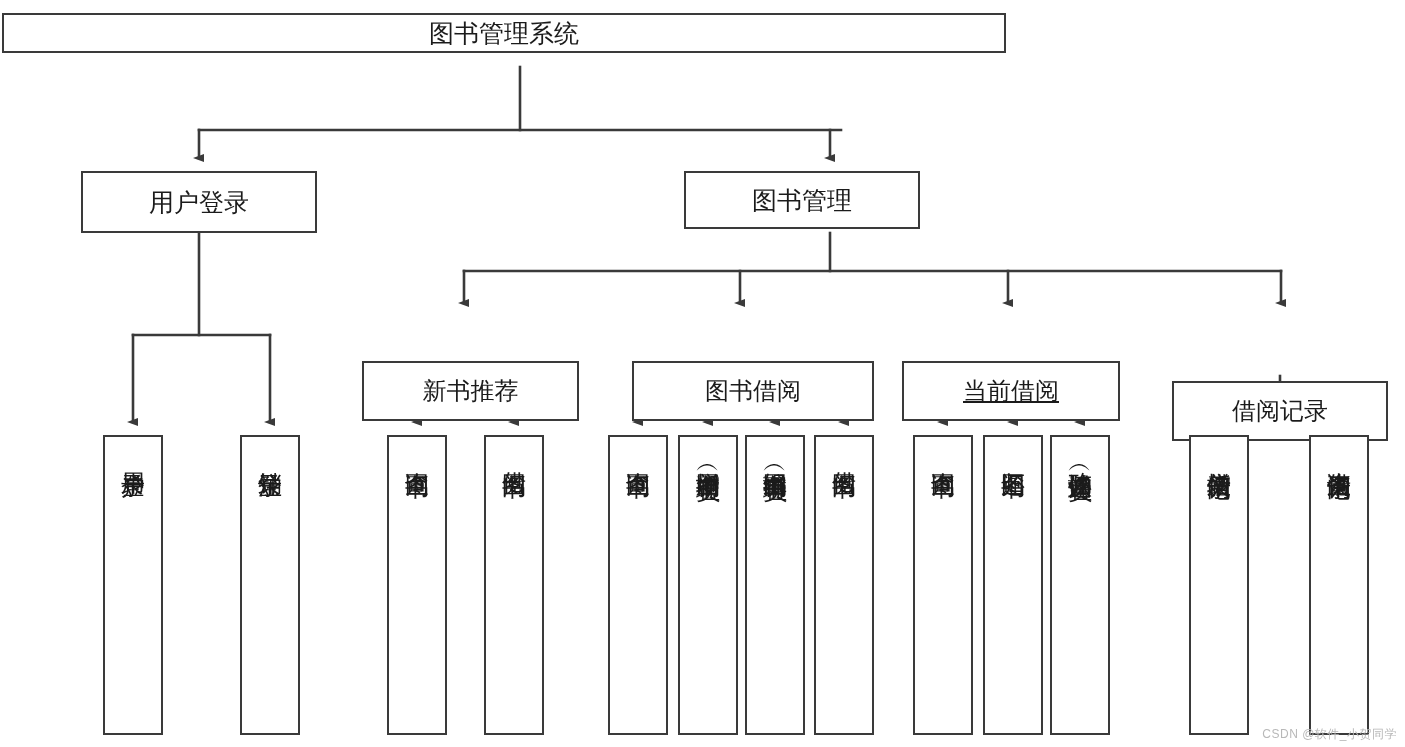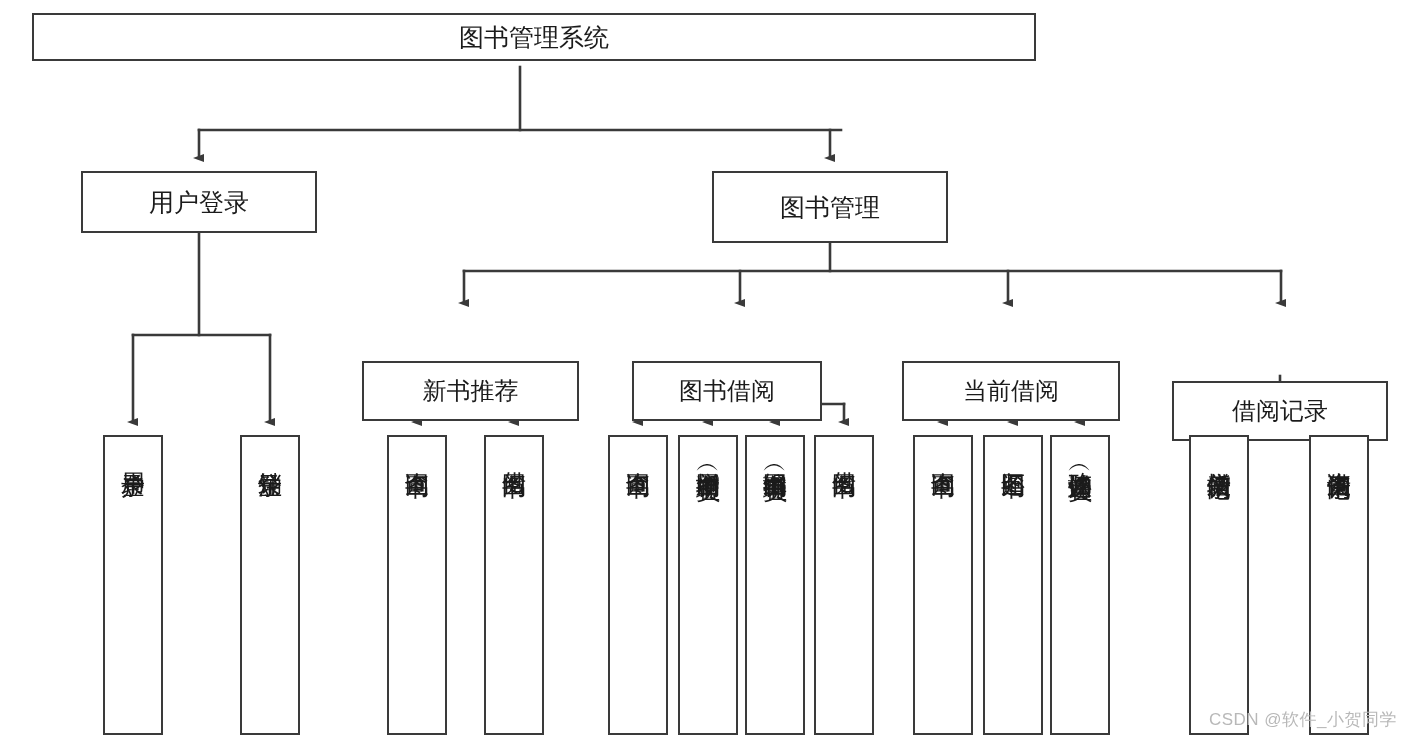--- a/index.html
+++ b/index.html
@@ -51,22 +51,22 @@
     text-orientation: upright;
     font-size: 24px;
     line-height: 1.08;
     letter-spacing: 1px;
     white-space: nowrap;
     display: block;
   }
   .watermark {
     position: absolute;
     right: 8px;
-    bottom: 16px;
-    font-size: 17px;
+    bottom: 4px;
+    font-size: 12px;
     color: #b8b8b8;
     letter-spacing: 0.5px;
     white-space: nowrap;
   }
 </style>
 </head>
 <body>
 
 <div id="canvas">
 
@@ -113,38 +113,38 @@
       <path d="M1013,404 L1013,422" marker-end="url(#arrow)"></path>
       <path d="M1080,404 L1080,422" marker-end="url(#arrow)"></path>
 
       <path d="M1280,376 L1280,404"></path>
       <path d="M1219,404 L1339,404"></path>
       <path d="M1219,404 L1219,422" marker-end="url(#arrow)"></path>
       <path d="M1339,404 L1339,422" marker-end="url(#arrow)"></path>
     </g>
   </svg>
 
-  <div class="node root" style="left:32px; top:13px; width:1004px; height:48px;">
+  <div class="node root" style="left:2px; top:13px; width:1004px; height:40px;">
     <span>图书管理系统</span>
   </div>
 
   <div class="node level2" style="left:81px; top:171px; width:236px; height:62px;">
     <span>用户登录</span>
   </div>
-  <div class="node level2" style="left:712px; top:171px; width:236px; height:72px;">
+  <div class="node level2" style="left:684px; top:171px; width:236px; height:58px;">
     <span>图书管理</span>
   </div>
 
   <div class="node level3" style="left:362px; top:316px; width:217px; height:60px;">
     <span>新书推荐</span>
   </div>
-  <div class="node level3" style="left:632px; top:316px; width:190px; height:60px;">
+  <div class="node level3" style="left:632px; top:316px; width:242px; height:60px;">
     <span>图书借阅</span>
   </div>
-  <div class="node level3" style="left:902px; top:316px; width:218px; height:60px;">
+  <div class="node level3" style="left:902px; top:316px; width:218px; height:60px;text-decoration:underline;">
     <span>当前借阅</span>
   </div>
   <div class="node level3" style="left:1172px; top:336px; width:216px; height:60px;">
     <span>借阅记录</span>
   </div>
 
   <div class="node leaf" style="left:103px; top:435px; width:60px; height:300px;">
     <span class="vtext">用户登录</span>
   </div>
   <div class="node leaf" style="left:240px; top:435px; width:60px; height:300px;">

